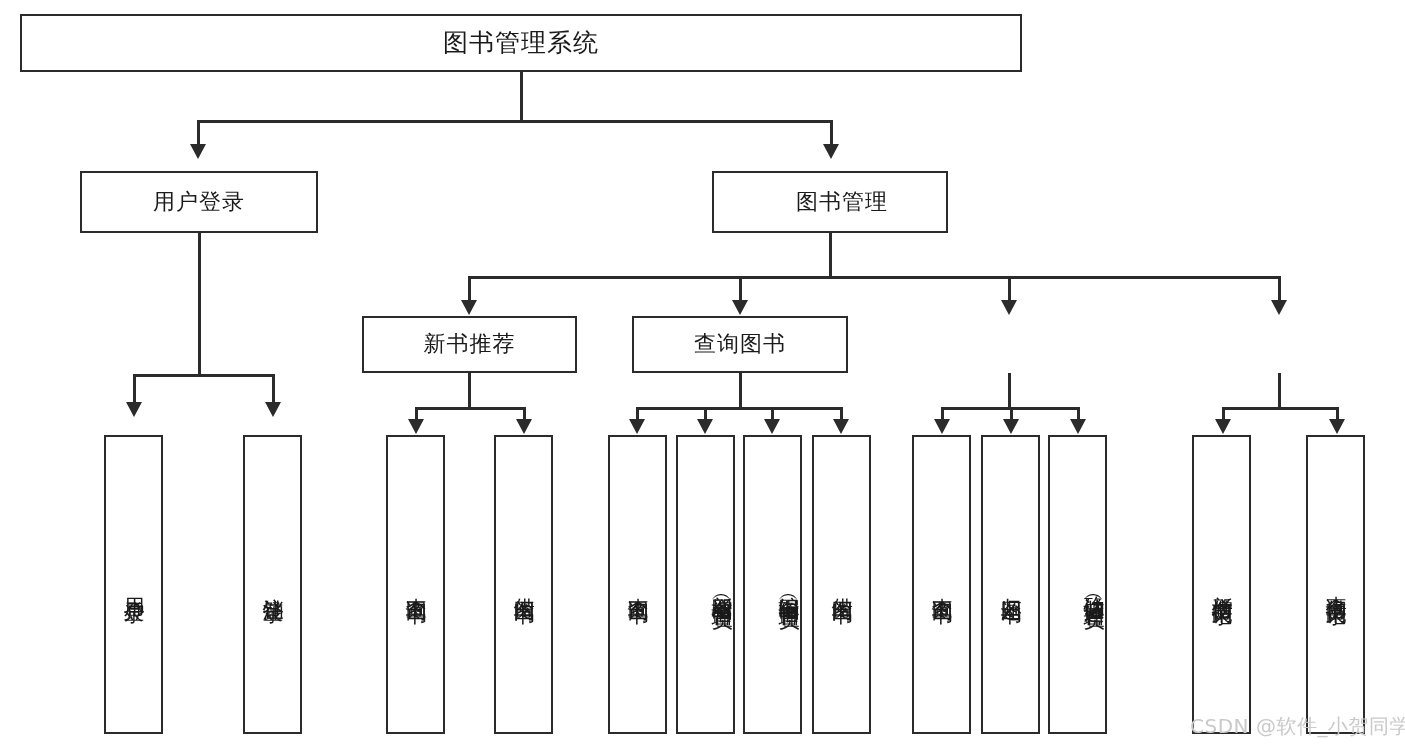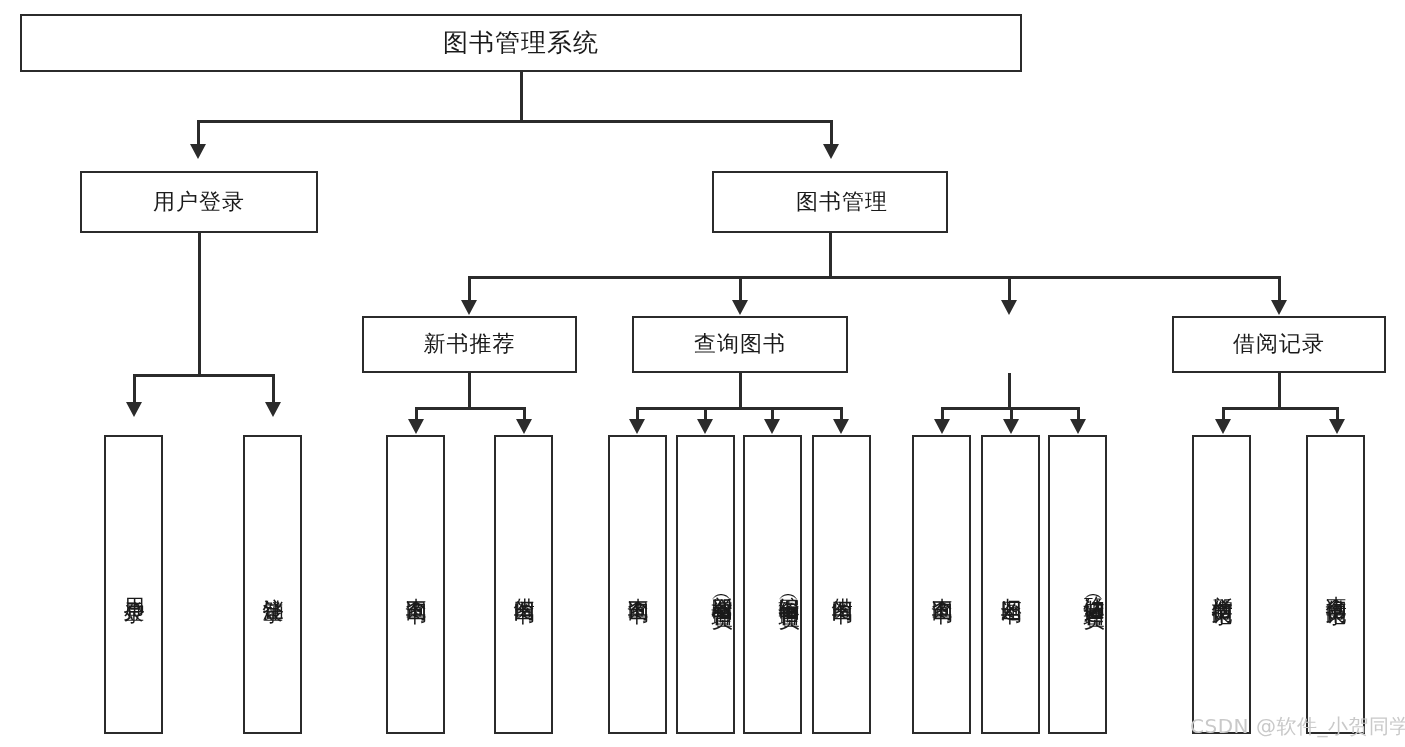--- a/index.html
+++ b/index.html
@@ -107,21 +107,20 @@
   <div class="arrow" style="left:461px; top:300px;"></div>
   <div class="line vline" style="left:739px; top:276px; width:2.5px; height:26px;"></div>
   <div class="arrow" style="left:732px; top:300px;"></div>
   <div class="line vline" style="left:1008px; top:276px; width:2.5px; height:26px;"></div>
   <div class="arrow" style="left:1001px; top:300px;"></div>
   <div class="line vline" style="left:1278px; top:276px; width:2.5px; height:26px;"></div>
   <div class="arrow" style="left:1271px; top:300px;"></div>
 
   <div class="node node-h" style="left:362px; top:316px; width:215px; height:57px;">新书推荐</div>
   <div class="node node-h" style="left:632px; top:316px; width:216px; height:57px;">查询图书</div>
-  <div class="node node-h" style="left:1172px; top:316px; width:214px; height:57px;">借阅记录</div>
 
   <div class="line vline" style="left:468px; top:373px; width:2.5px; height:36px;"></div>
   <div class="line hline" style="left:415px; top:407px; width:110px; height:2.5px;"></div>
   <div class="line vline" style="left:415px; top:407px; width:2.5px; height:14px;"></div>
   <div class="arrow" style="left:408px; top:419px;"></div>
   <div class="line vline" style="left:523px; top:407px; width:2.5px; height:14px;"></div>
   <div class="arrow" style="left:516px; top:419px;"></div>
 
   <div class="line vline" style="left:739px; top:373px; width:2.5px; height:36px;"></div>
   <div class="line hline" style="left:636px; top:407px; width:206px; height:2.5px;"></div>

